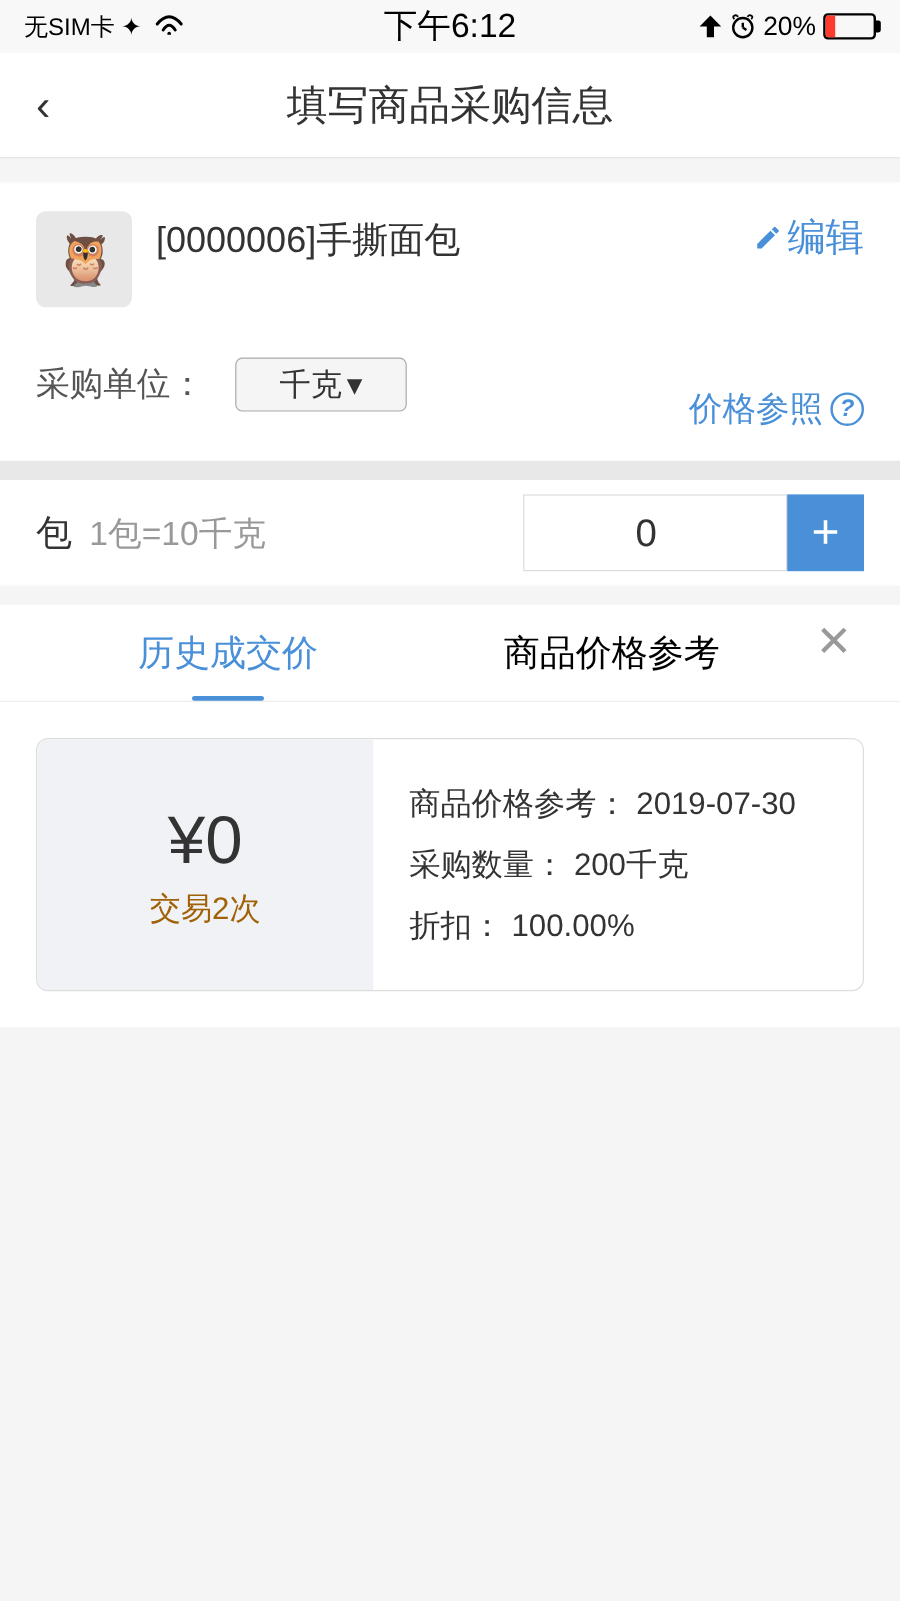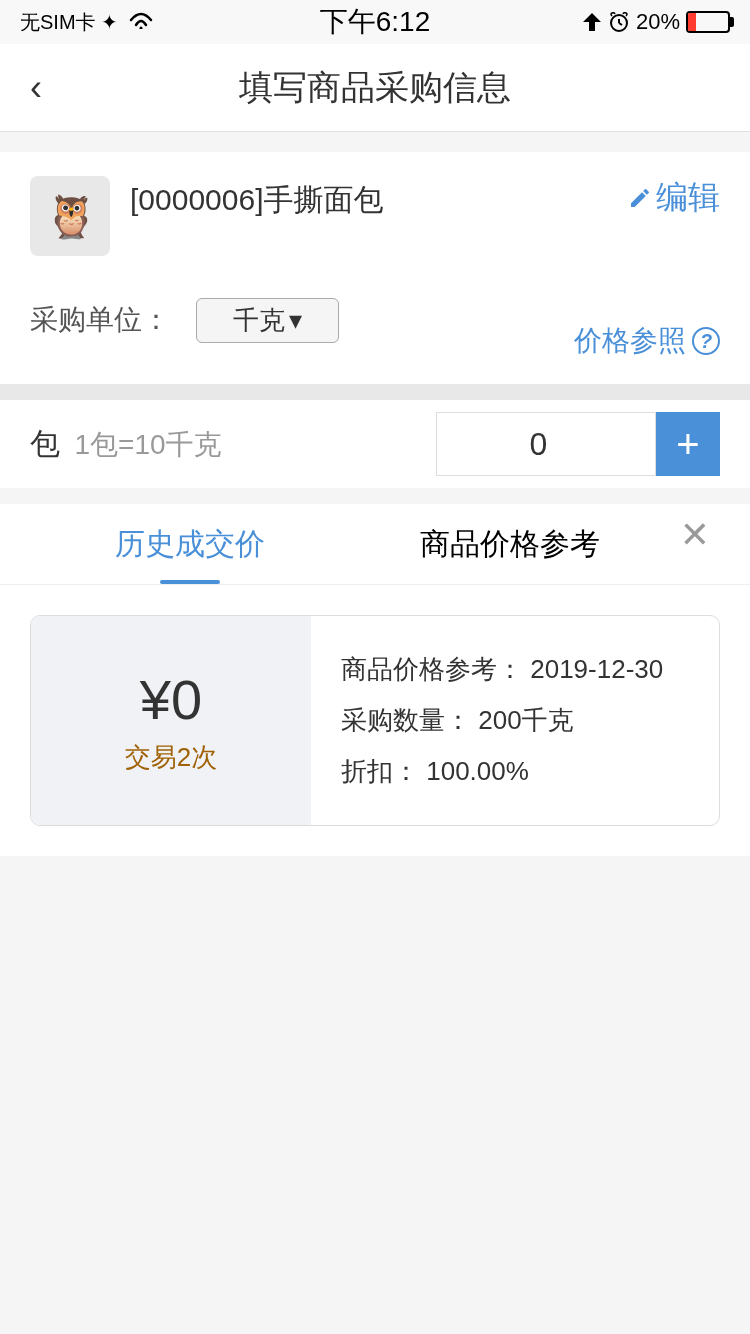--- a/index.html
+++ b/index.html
@@ -436,21 +436,21 @@
 
   <div class="tab-content">
     <div class="history-card">
       <div class="history-left">
         <div class="history-price">¥0</div>
         <div class="history-trade">交易2次</div>
       </div>
       <div class="history-right">
         <div class="history-detail-row">
           <span>商品价格参考：</span>
-          <span>2019-12-30</span>
+          <span>2019-07-30</span>
         </div>
         <div class="history-detail-row">
           <span>采购数量：</span>
           <span>200千克</span>
         </div>
         <div class="history-detail-row">
           <span>折扣：</span>
           <span>100.00%</span>
         </div>
       </div>

